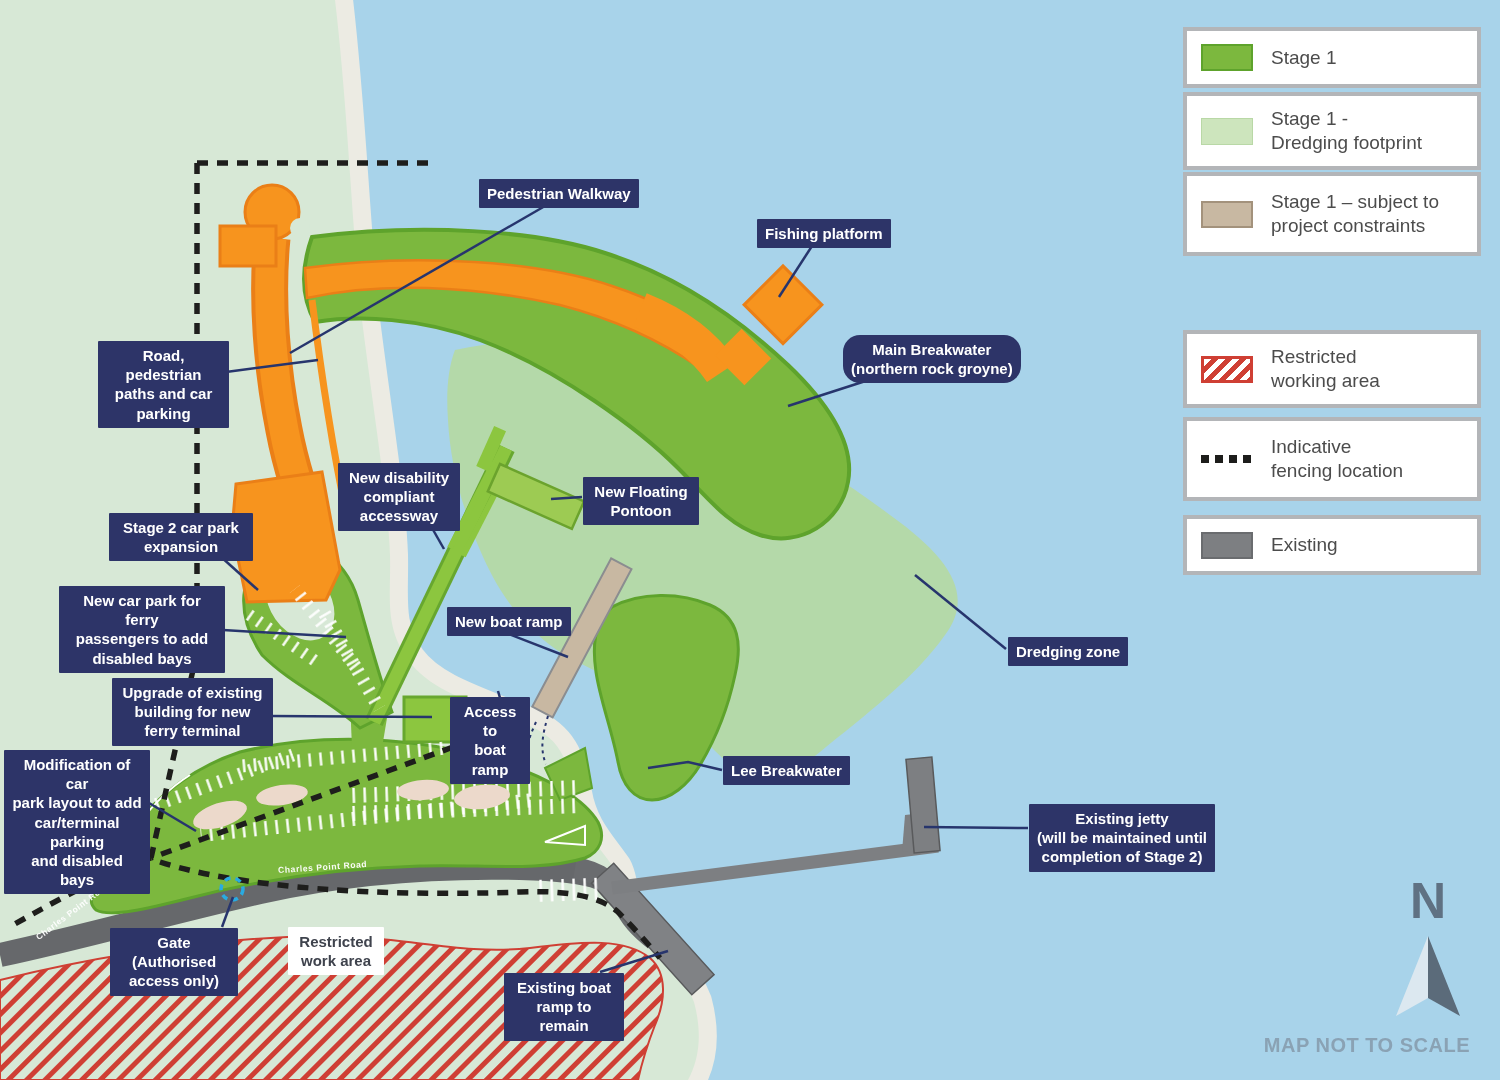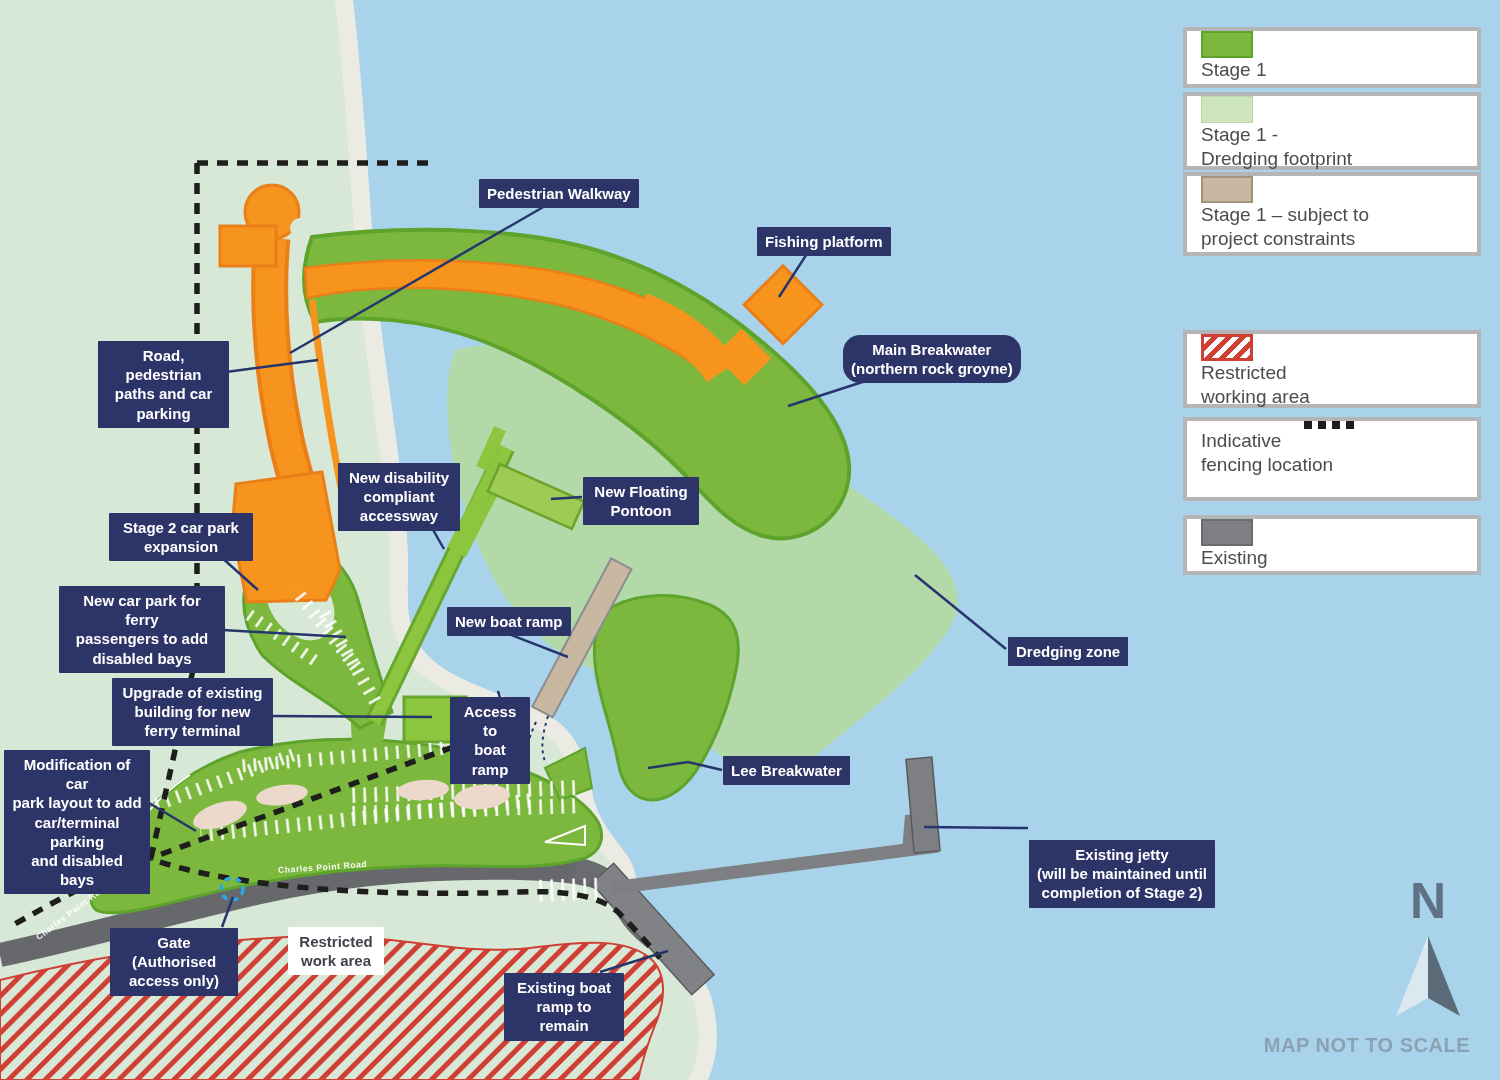--- a/index.html
+++ b/index.html
@@ -6,21 +6,21 @@
   #stage{position:relative;width:1500px;height:1080px;overflow:hidden;
          background:#a8d3ea;font-family:"Liberation Sans",sans-serif;}
   #mapsvg{position:absolute;left:0;top:0;}
   .map-label{position:absolute;background:#2d3468;color:#fff;font-size:15px;font-weight:bold;
              line-height:1.28;text-align:center;padding:5px 8px;white-space:pre-line;z-index:30;
              border-radius:1px;}
   .map-label.white{background:#fff;color:#3f434d;}
   .road-label{position:absolute;color:#fff;font-size:8.5px;font-weight:bold;letter-spacing:.6px;
               white-space:nowrap;z-index:25;opacity:.95;}
   .legend-box{position:absolute;left:1183px;width:276px;background:#fff;border:4px solid #b3b5b8;
-              display:flex;align-items:flex-start;padding-left:14px;box-sizing:content-box;z-index:40;flex-direction:column;}
+              display:flex;align-items:center;padding-left:14px;box-sizing:content-box;z-index:40;}
   .legend-label{color:#4c4c4c;font-size:19px;line-height:1.25;white-space:pre-line;}
   .sw{width:52px;height:27px;margin-right:18px;flex:0 0 auto;box-sizing:border-box;}
   .sw-stage1{background:#7cb83e;border:2px solid #5ea32c;}
   .sw-dredge{background:#cde5bd;border:1px solid #b9d8a6;}
   .sw-tan{background:#c8b8a2;border:2px solid #a3927c;}
   .sw-orange{background:#f7941e;border:2px solid #e07f12;}
   .sw-restricted{background:repeating-linear-gradient(135deg,#fff 0 5px,#cf3f34 5px 10px);
                  border:3px solid #cf3f34;}
   .sw-fence{height:8px;border:none;background:repeating-linear-gradient(90deg,#1d1d1b 0 8px,transparent 8px 14px);
             align-self:center;}
@@ -167,21 +167,21 @@
     <path d="M144,800 L196,831"></path>
     <path d="M722,770 L688,762 L648,768"></path>
     <path d="M1006,649 L915,575"></path>
     <path d="M1028,828 L924,827"></path>
     <path d="M222,927 L233,897"></path>
     <path d="M600,972 L668,951"></path>
   </g>
 </svg>
 
 <div class="map-label" style="left:479px;top:179px;">Pedestrian Walkway</div>
-<div class="map-label" style="left:757px;top:227px;">Fishing platform</div>
+<div class="map-label" style="left:757px;top:219px;">Fishing platform</div>
 <div class="map-label" style="left:843px;top:335px;border-radius:17px;">Main Breakwater
 (northern rock groyne)</div>
 <div class="map-label" style="left:98px;top:341px;width:115px;">Road, pedestrian
 paths and car
 parking</div>
 <div class="map-label" style="left:338px;top:463px;width:106px;">New disability
 compliant
 accessway</div>
 <div class="map-label" style="left:583px;top:477px;width:100px;">New Floating
 Pontoon</div>
@@ -195,21 +195,21 @@
 ferry terminal</div>
 <div class="map-label" style="left:447px;top:607px;">New boat ramp</div>
 <div class="map-label" style="left:450px;top:649px;width:64px;margin-top:48px;">Access to
 boat ramp</div>
 <div class="map-label" style="left:4px;top:750px;width:130px;">Modification of car
 park layout to add
 car/terminal parking
 and disabled bays</div>
 <div class="map-label" style="left:723px;top:756px;">Lee Breakwater</div>
 <div class="map-label" style="left:1008px;top:637px;">Dredging zone</div>
-<div class="map-label" style="left:1029px;top:804px;width:170px;margin-top:36px;">Existing jetty
+<div class="map-label" style="left:1029px;top:804px;width:170px;">Existing jetty
 (will be maintained until
 completion of Stage 2)</div>
 <div class="map-label" style="left:110px;top:928px;width:112px;">Gate (Authorised
 access only)</div>
 <div class="map-label white" style="left:288px;top:927px;width:80px;">Restricted
 work area</div>
 <div class="map-label" style="left:504px;top:973px;width:104px;">Existing boat
 ramp to remain</div>
 
 <div class="road-label" style="left:278px;top:862px;transform:rotate(-4deg);">Charles Point Road</div>

